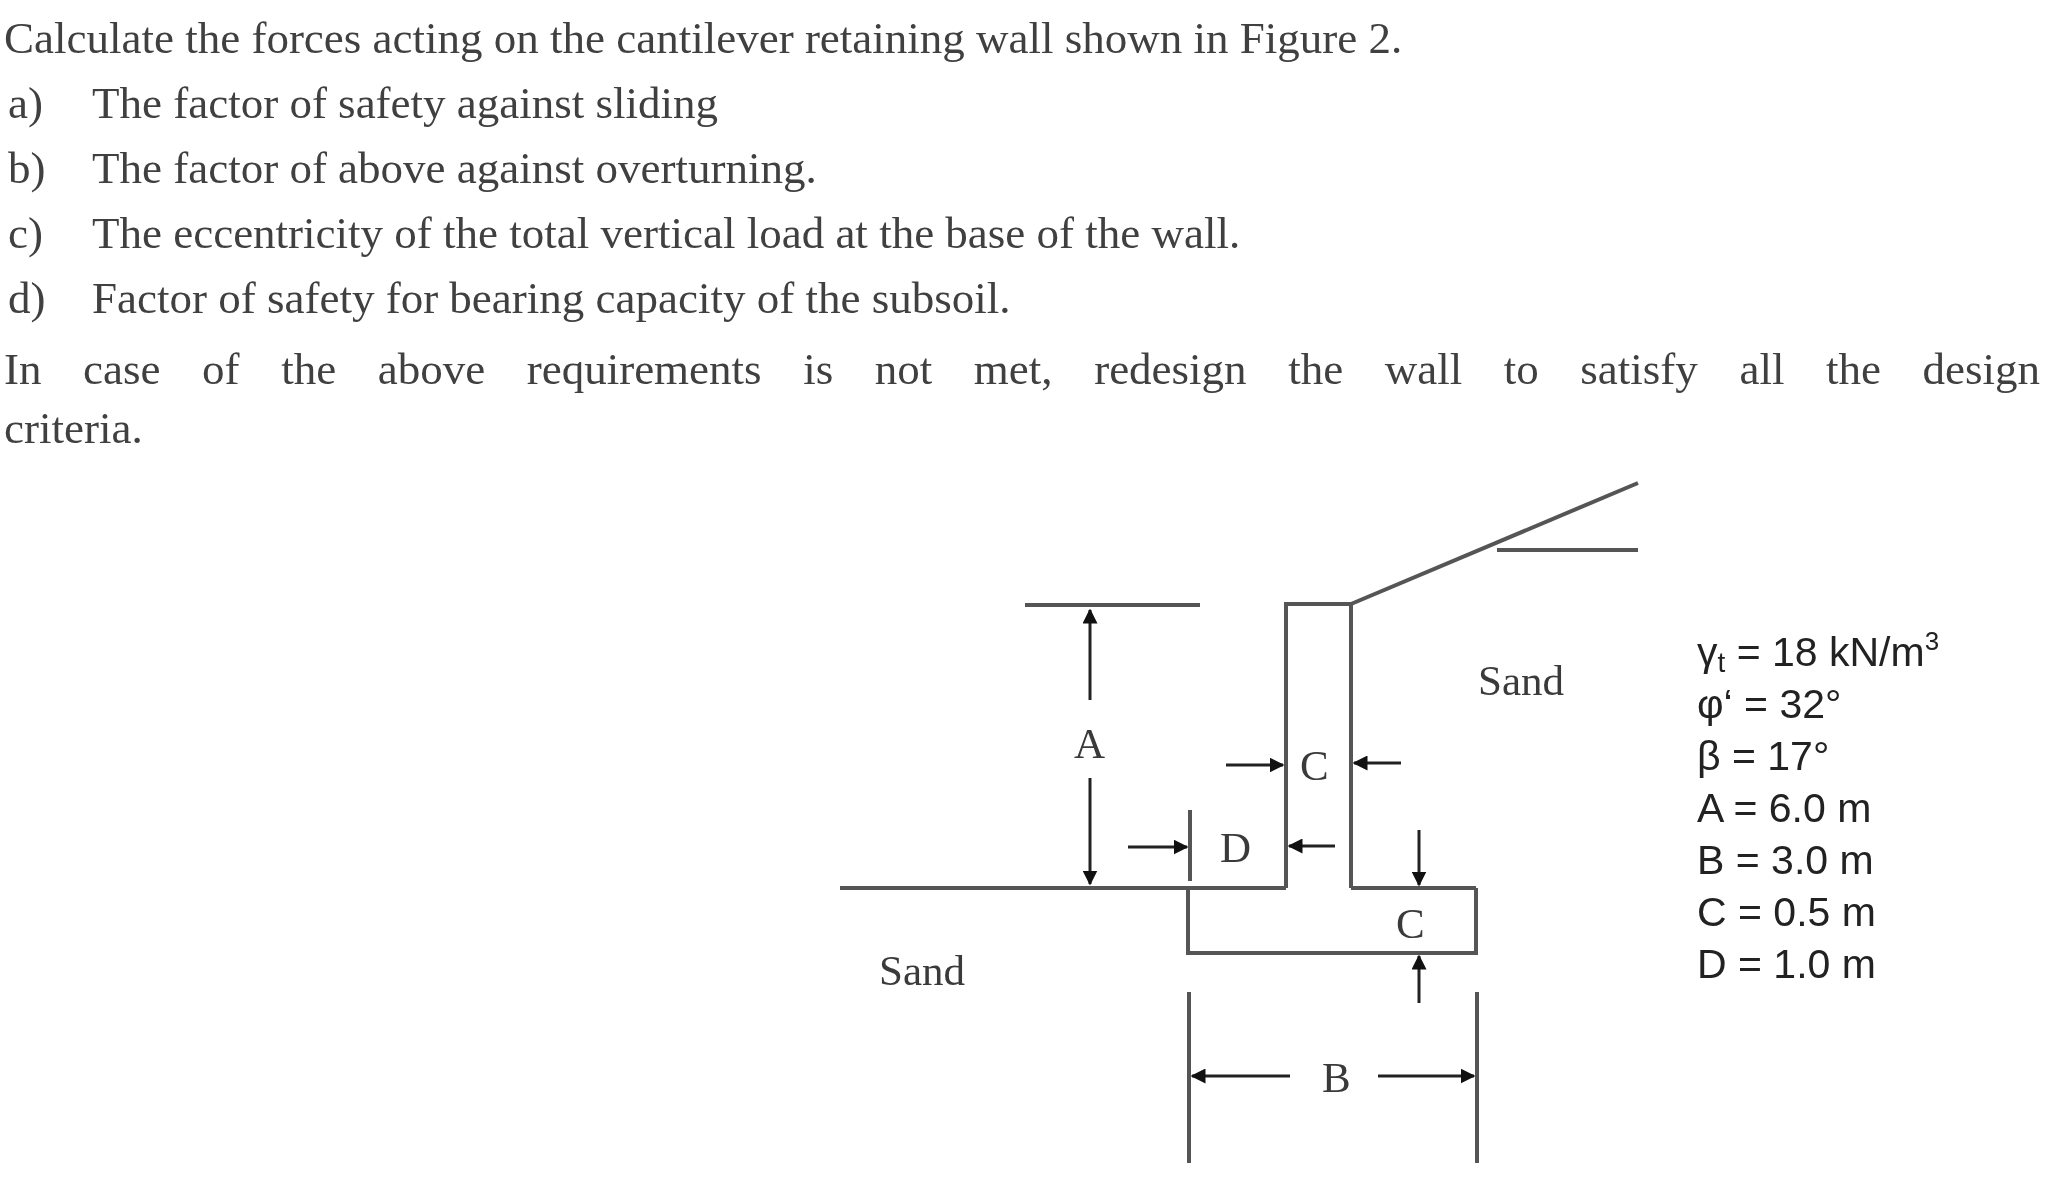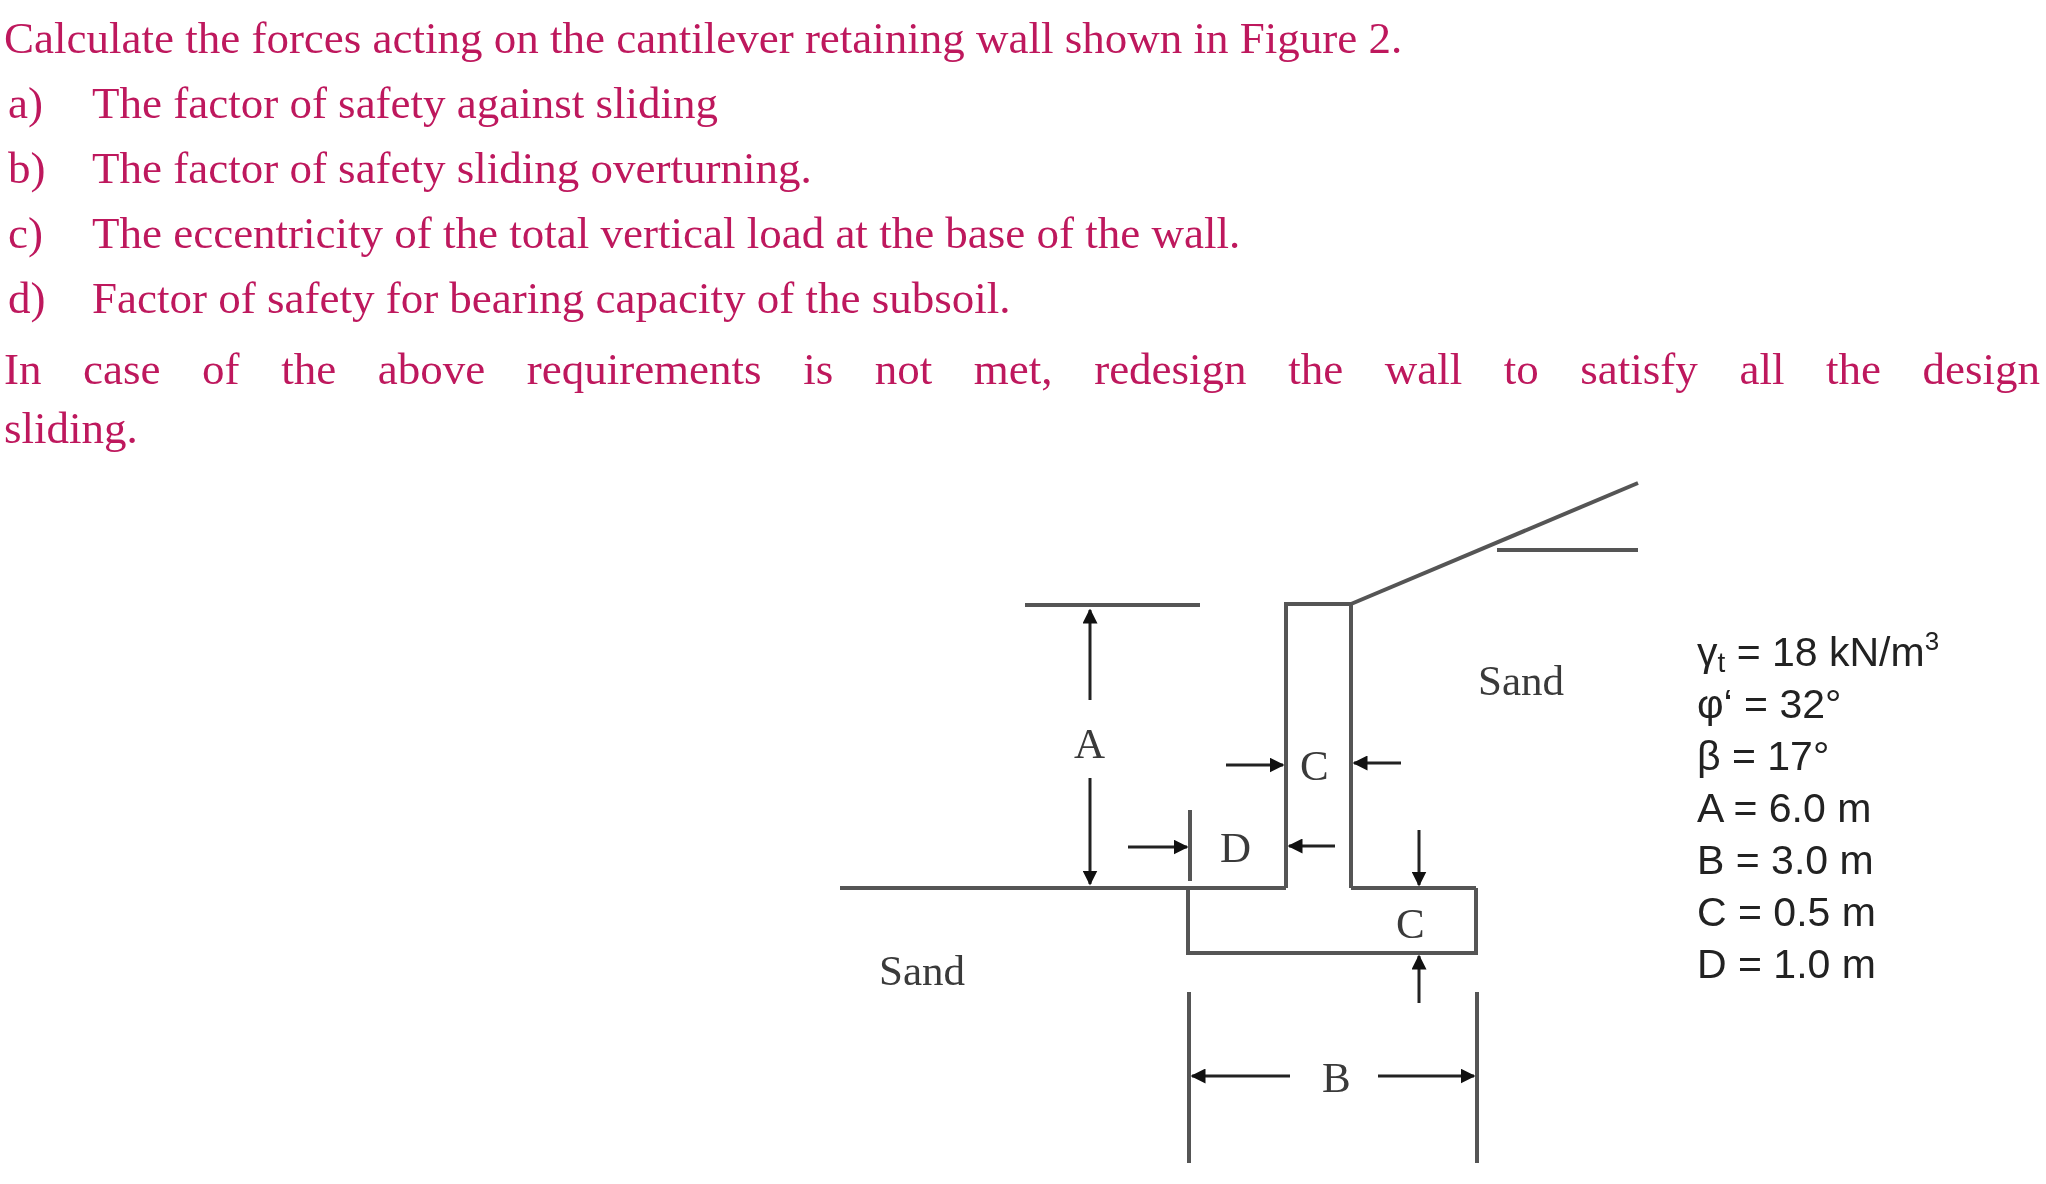--- a/index.html
+++ b/index.html
@@ -1,48 +1,48 @@
 <!DOCTYPE html>
 <html><head>
   <meta charset="utf-8">
   <style>
     html, body { margin: 0; padding: 0; background: #ffffff; }
     body { width: 2046px; height: 1184px; position: relative; overflow: hidden; color: #1a1a1a; }
-    .line { position: absolute; left: 4px; font-family: "Liberation Serif", "DejaVu Serif", serif; font-size: 45px; line-height: 52px; white-space: nowrap; color: #be185d; }
+    .line { position: absolute; left: 4px; font-family: "Liberation Serif", "DejaVu Serif", serif; font-size: 45px; line-height: 52px; white-space: nowrap; color: #404040; }
     .item-label { position: absolute; left: 4px; }
     .item-text { position: absolute; left: 88px; font-family: Liberation Serif, serif; }
     .justify { width: 2036px; text-align: justify; text-align-last: justify; margin-top: 6px; }
     svg { position: absolute; left: 0; top: 0; }
     .lbl { font-family: "Liberation Serif", "DejaVu Serif", serif; font-size: 43px; fill: #3a3a3a; }
     .param { font-family: "Liberation Sans", "DejaVu Sans", sans-serif; font-size: 41px; fill: #222; }
   </style>
 </head>
 <body>
 
 <div class="line" style="top:12px;">Calculate the forces acting on the cantilever retaining wall shown in Figure 2.</div>
 
 <div class="line" style="top:77px;">
   <span class="item-label">a)</span>
   <span class="item-text">The factor of safety against sliding</span>
 </div>
 <div class="line" style="top:142px;">
   <span class="item-label">b)</span>
-  <span class="item-text">The factor of safety sliding overturning.</span>
+  <span class="item-text">The factor of above against overturning.</span>
 </div>
 <div class="line" style="top:207px;">
   <span class="item-label">c)</span>
   <span class="item-text">The eccentricity of the total vertical load at the base of the wall.</span>
 </div>
 <div class="line" style="top:272px;">
   <span class="item-label">d)</span>
   <span class="item-text">Factor of safety for bearing capacity of the subsoil.</span>
 </div>
 
 <div class="line justify" style="top:337px;">In case of the above requirements is not met, redesign the wall to satisfy all the design</div>
-<div class="line" style="top:402px;">sliding.</div>
+<div class="line" style="top:402px;">criteria.</div>
 
 <svg width="2046" height="1184" viewBox="0 0 2046 1184">
   <defs>
     <marker id="ah" viewBox="0 0 10 10" refX="9" refY="5" markerWidth="5" markerHeight="5" orient="auto-start-reverse">
       <path d="M0,0 L10,5 L0,10 z" fill="#111"></path>
     </marker>
   </defs>
   <g stroke="#555" stroke-width="4" fill="none">
 
     <line x1="840" y1="888" x2="1286" y2="888"></line>

